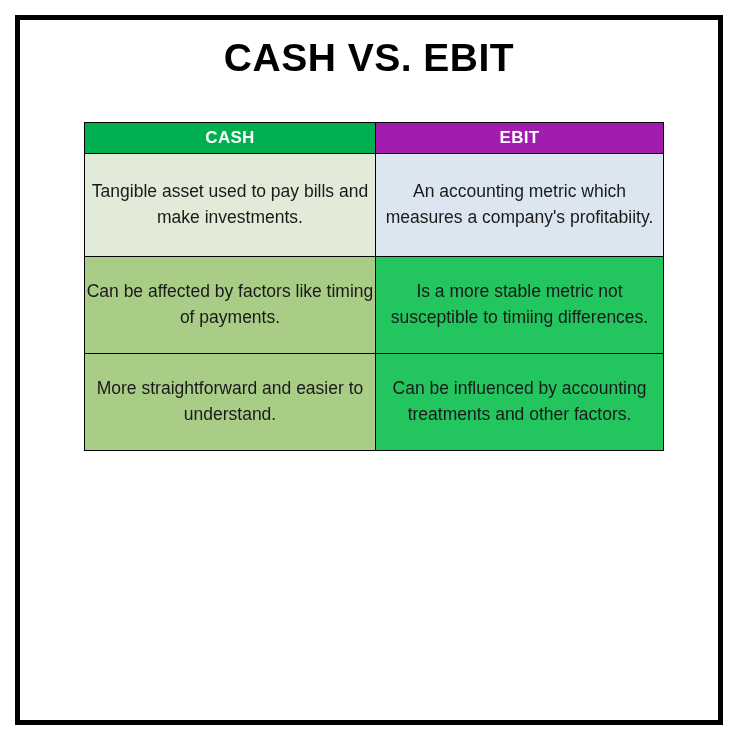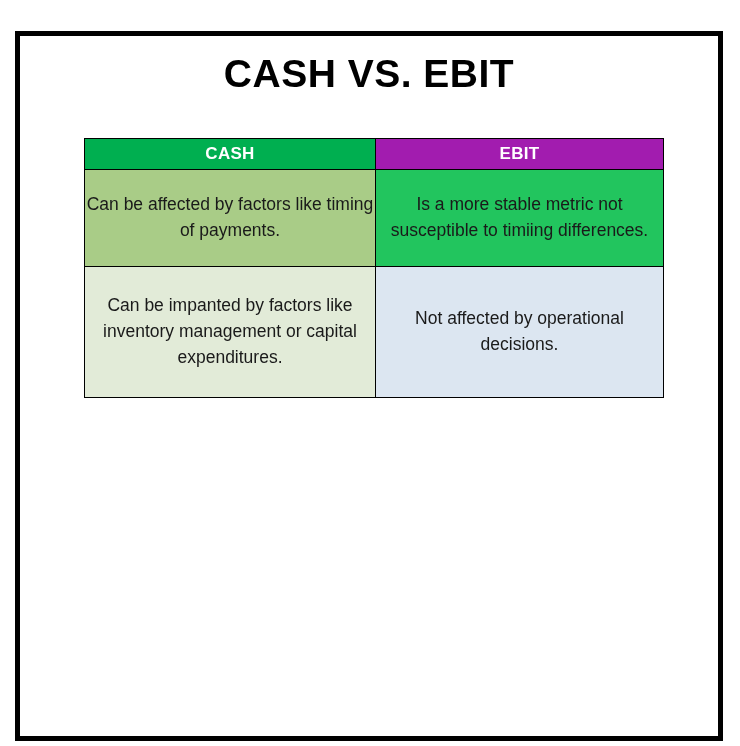--- a/index.html
+++ b/index.html
@@ -25,21 +25,20 @@
   
   .frame {
     position: absolute;
     left: 15px;
     top: 15px;
     width: 708px;
     height: 710px;
     border: 5px solid #000000;
     box-sizing: border-box;
     background: #ffffff;
-    margin-top: 16px;
   }
 
   .title {
     position: absolute;
     left: 0;
     top: 16px;
     width: 100%;
     text-align: center;
     font-size: 39px;
     font-weight: bold;
@@ -120,26 +119,30 @@
           <col class="c-cash">
           <col class="c-ebit">
         </colgroup>
         <thead>
           <tr>
             <th class="head head-cash">CASH</th>
             <th class="head head-ebit">EBIT</th>
           </tr>
         </thead>
         <tbody>
+          <tr class="r0">
+            <td class="cell cash-light">Tangible asset used to pay bills and make investments.</td>
+            <td class="cell ebit-light">An accounting metric which measures a company's profitabiity.</td>
+          </tr>
           <tr class="r1">
             <td class="cell cash-dark">Can be affected by factors like timing of payments.</td>
             <td class="cell ebit-dark">Is a more stable metric not susceptible to timiing differences.</td>
           </tr>
-          <tr class="r4">
-            <td class="cell cash-light">Can be impanted by factors like inventory management or capital expenditures.</td>
-            <td class="cell ebit-light">Not affected by operational decisions.</td>
+          <tr class="r3">
+            <td class="cell cash-dark">More straightforward and easier to understand.</td>
+            <td class="cell ebit-dark">Can be influenced by accounting treatments and other factors.</td>
           </tr>
         </tbody>
       </table>
     </div>
 
   </div>
 </div>
 
 </body></html>

